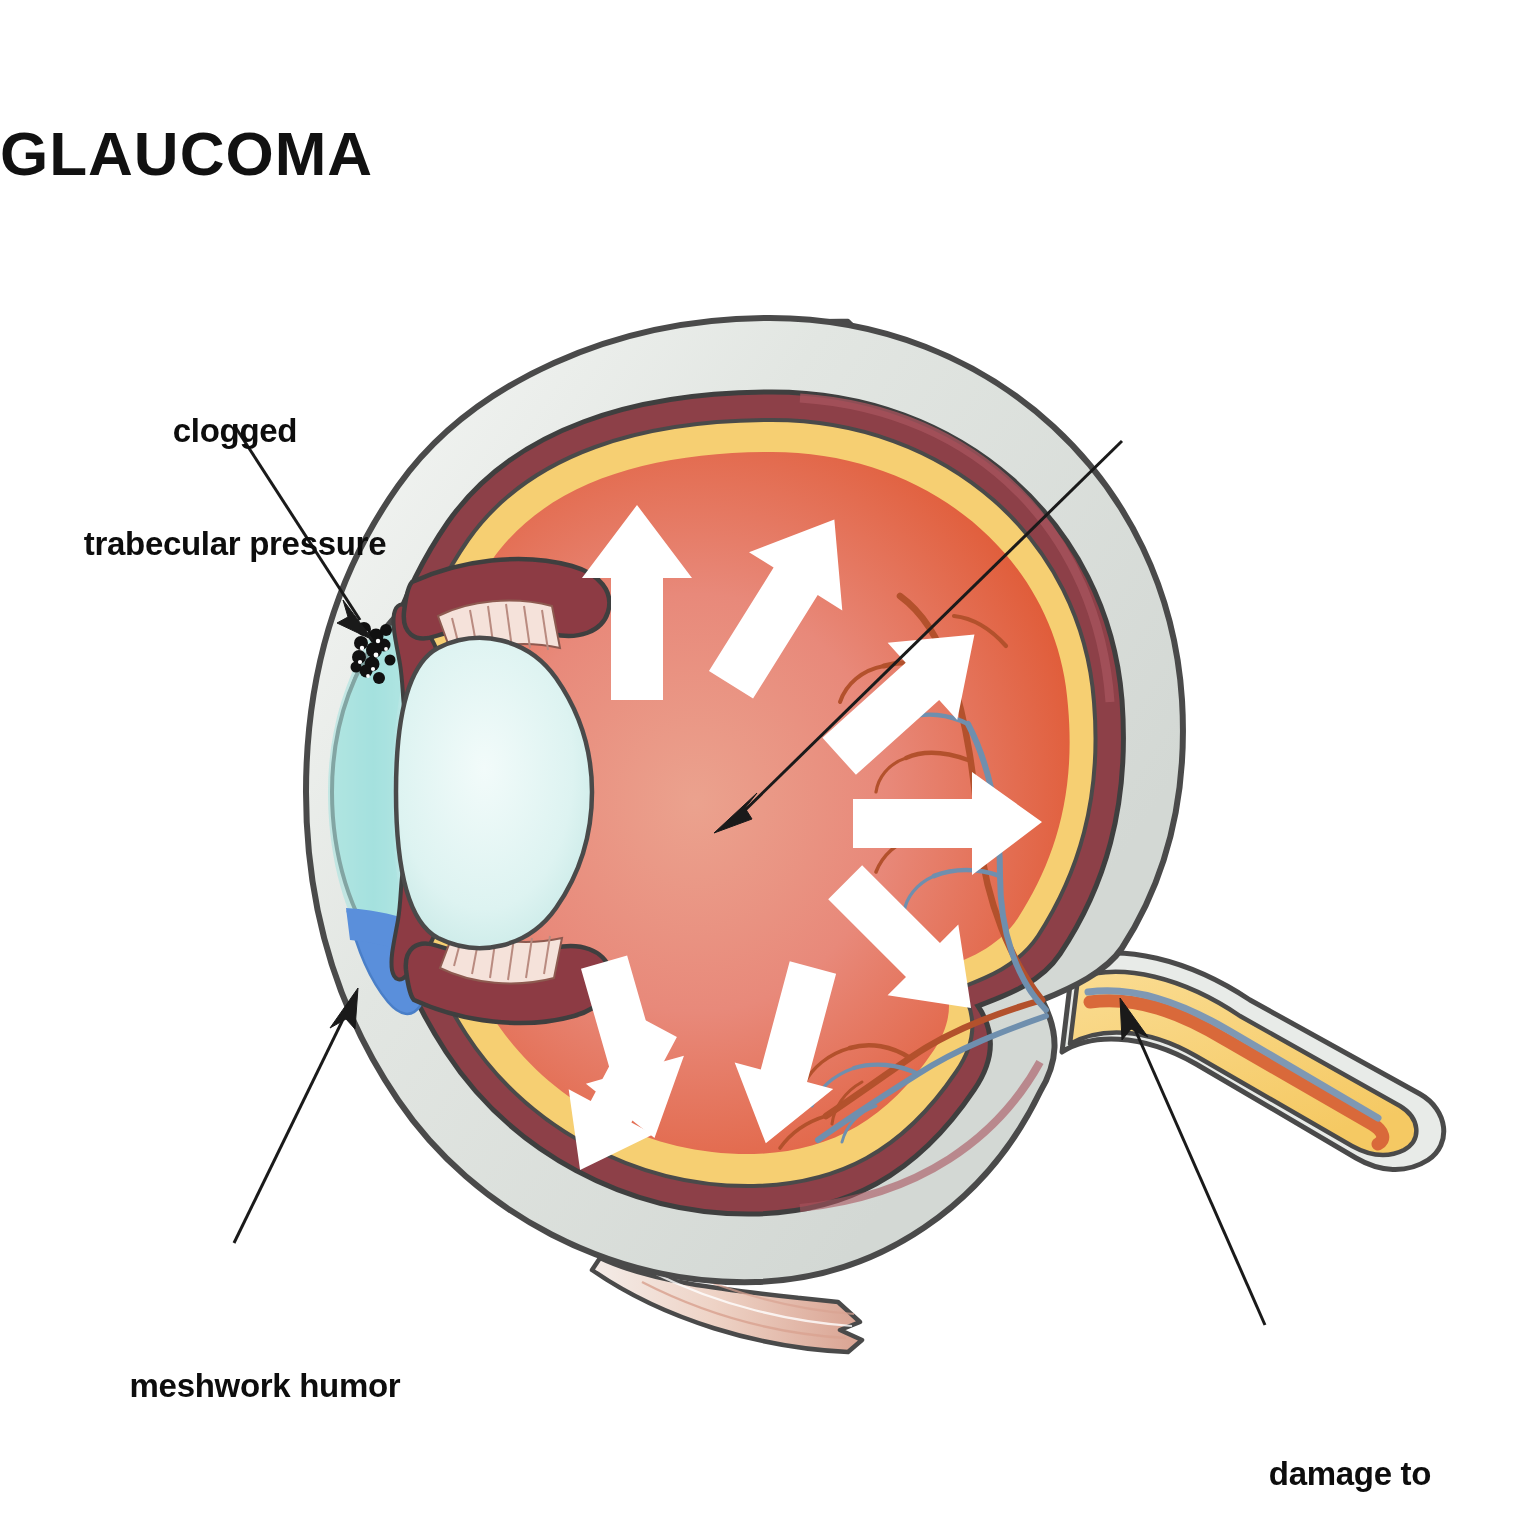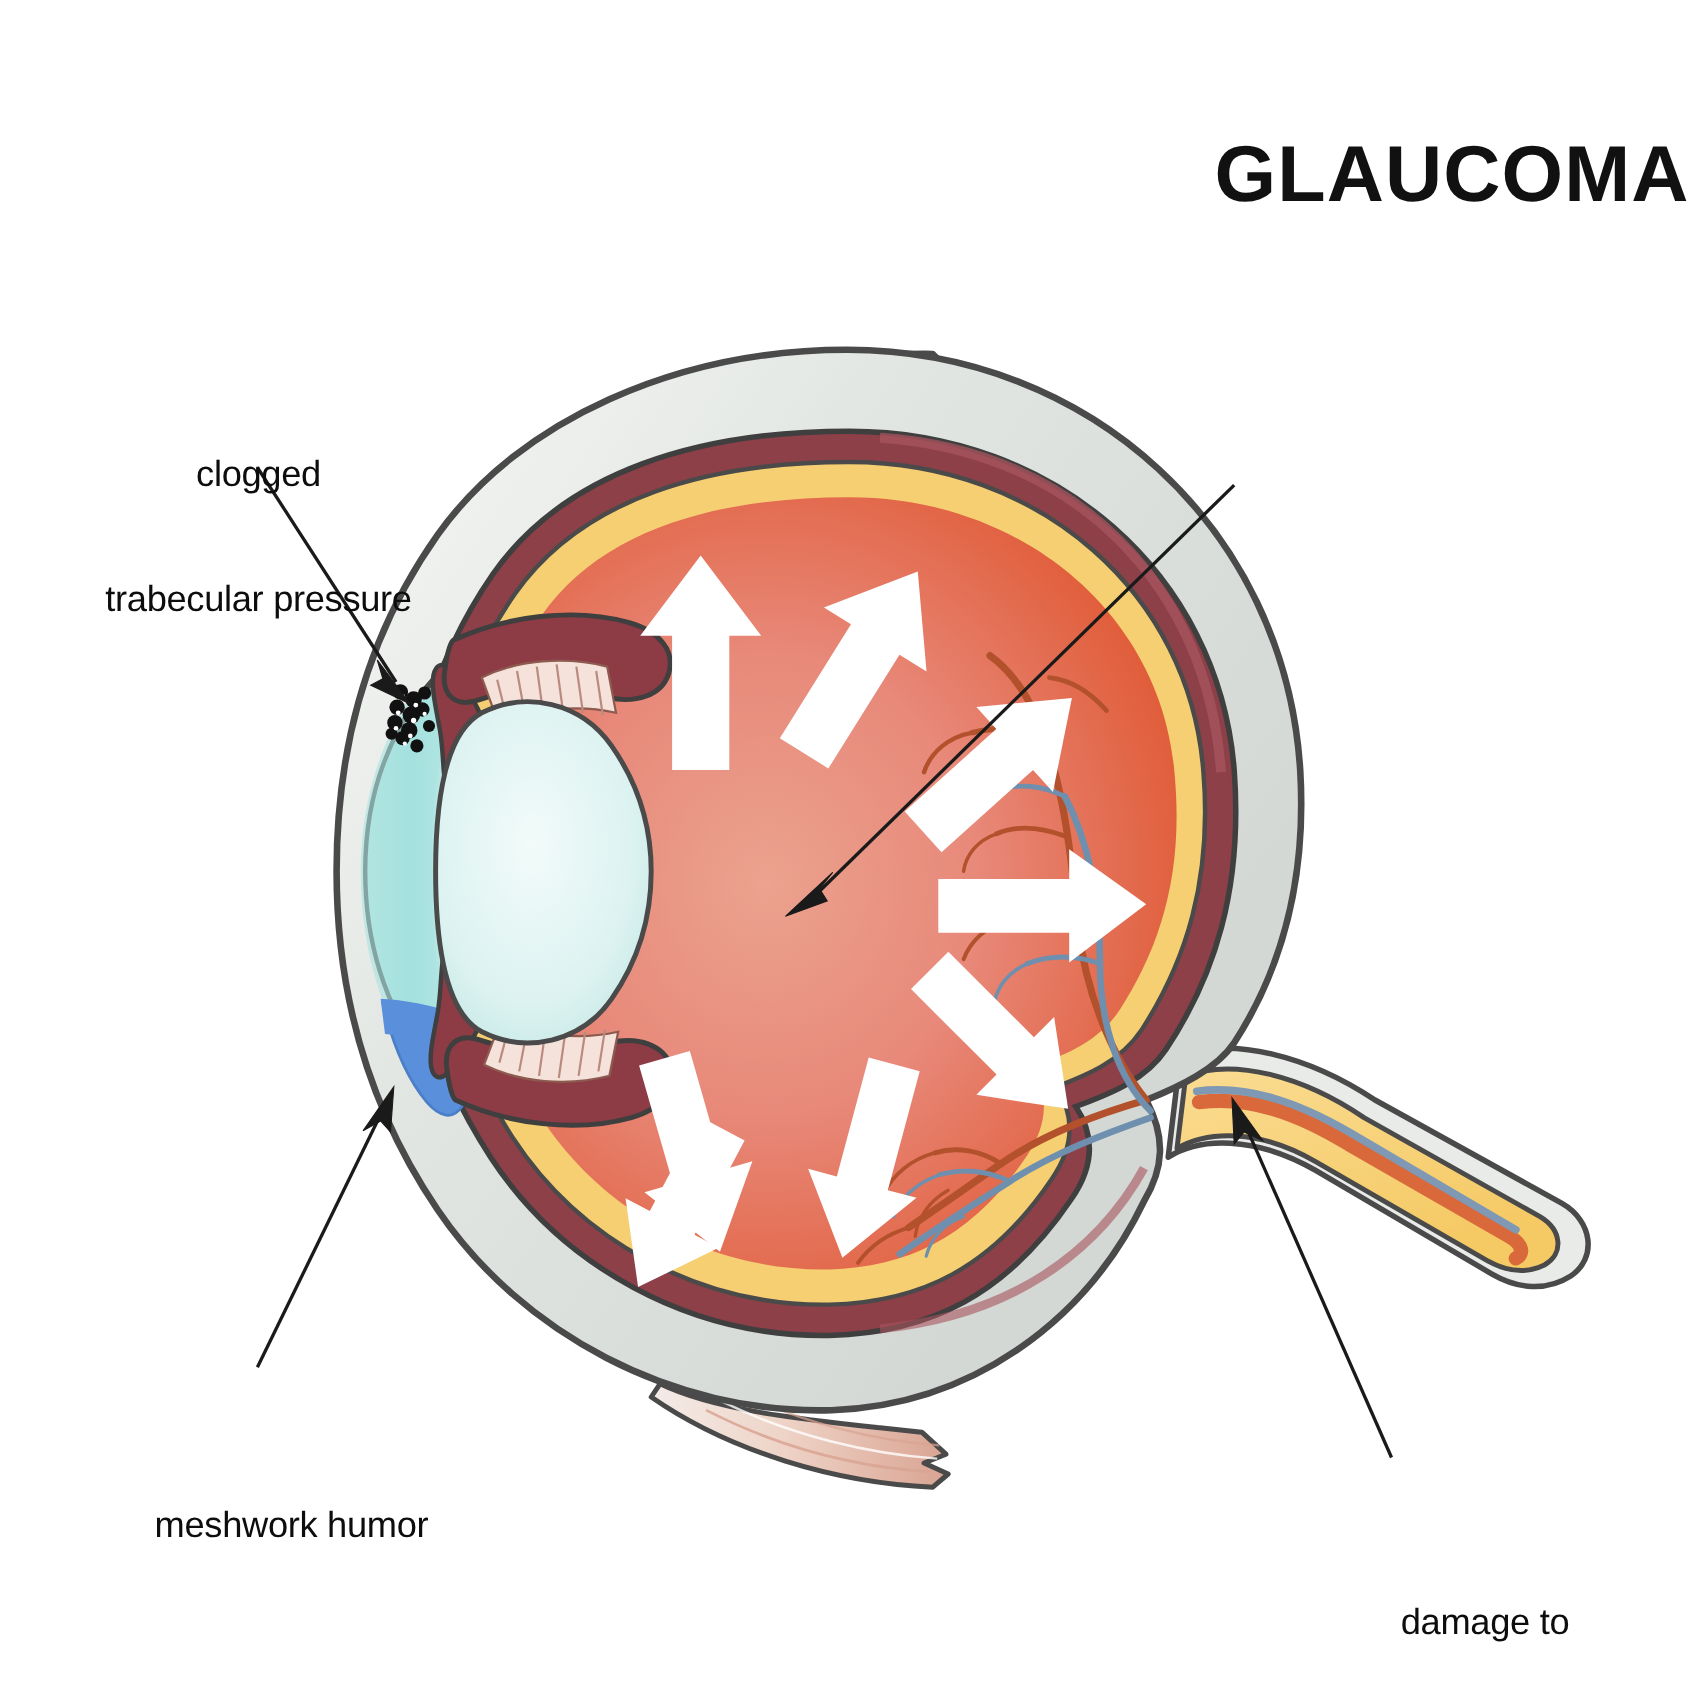--- a/index.html
+++ b/index.html
@@ -1,23 +1,23 @@
 <!DOCTYPE html>
 <html><head>
 <meta charset="utf-8">
 <style>
   html,body{margin:0;padding:0;background:#ffffff;}
   body{width:1536px;height:1536px;overflow:hidden;
        font-family:"Liberation Sans","DejaVu Sans",sans-serif;}
   #stage{position:relative;width:1536px;height:1536px;background:#fff;}
   #art{position:absolute;inset:0;width:1536px;height:1536px;}
-  .lbl{position:absolute;color:#0d0d0d;font-weight:400;line-height:1.14;
+  .lbl{position:absolute;color:#0d0d0d;font-weight:700;line-height:1.14;
        letter-spacing:-0.3px;white-space:pre;}
-  #title{position:absolute;left:0;top:118px;width:1536px;text-align:right;
-         font-size:72px;font-weight:700;letter-spacing:1px;color:#111111;}
+  #title{position:absolute;left:0;top:118px;width:1536px;text-align:left;
+         font-size:62px;font-weight:700;letter-spacing:1px;color:#111111;}
   #lbl-clogged{left:10px;top:337px;width:450px;text-align:center;font-size:33px;}
   #lbl-aqueous{left:40px;top:1292px;width:450px;text-align:center;font-size:33px;}
   #lbl-pressure{left:1000px;top:392px;width:340px;text-align:left;font-size:33px;}
   #lbl-damage{left:1140px;top:1380px;width:420px;text-align:center;font-size:33px;}
 </style>
 </head>
 <body>
 
 <div id="stage">
 

